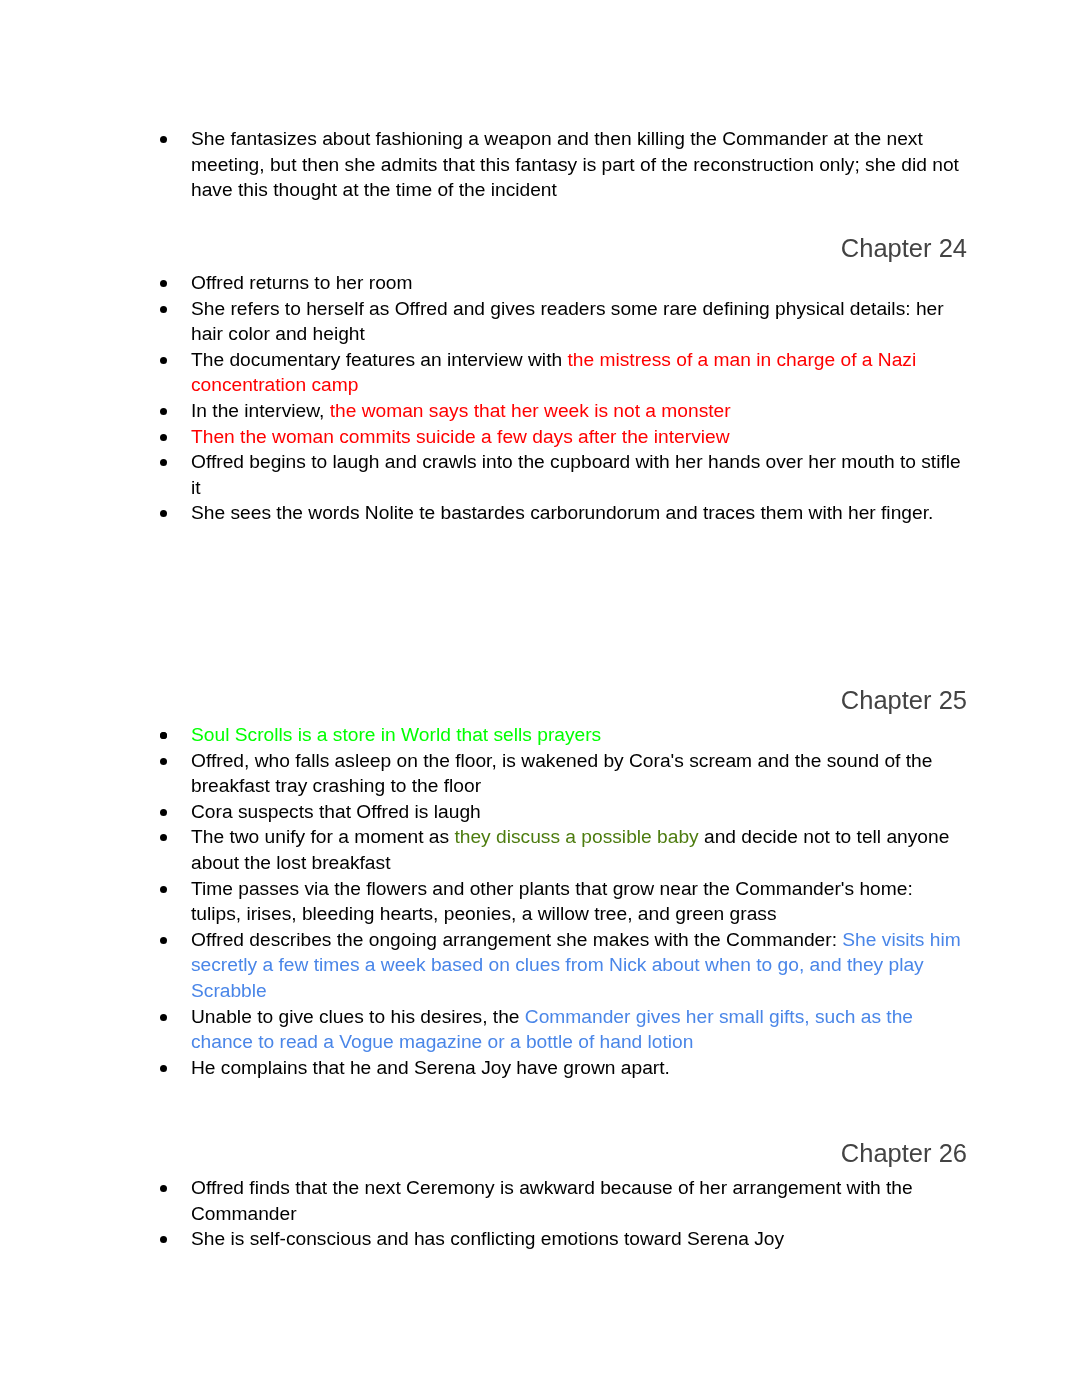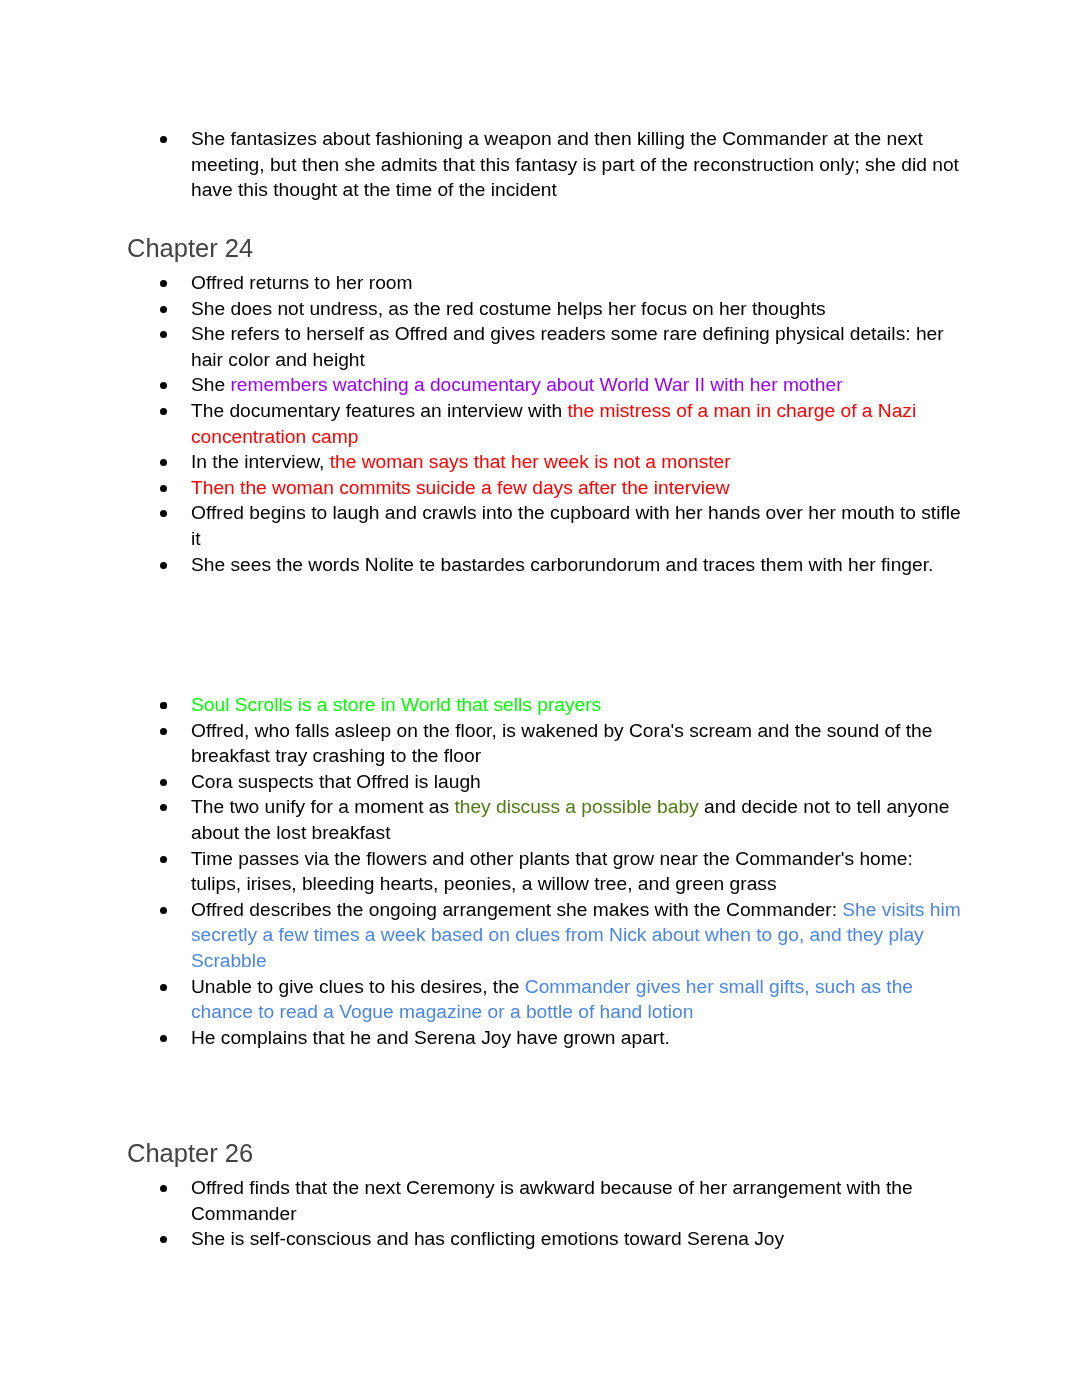--- a/index.html
+++ b/index.html
@@ -26,20 +26,21 @@
       position: absolute;
       left: 127px;
       width: 840px;
     }
     .heading {
       font-size: 25.5px;
       color: #434343;
       margin: 0;
       line-height: 30px;
       font-weight: normal;
+      text-align: right;
     }
     ul.bullets {
       list-style: none;
       margin: 0;
       padding: 0;
     }
     ul.bullets li {
       position: relative;
       padding-left: 64px;
       font-size: 19.2px;
@@ -79,29 +80,21 @@
 
   <div class="block" style="top:233px;">
     <h2 class="heading">Chapter 24</h2>
     <ul class="bullets" style="margin-top:7px;">
       <li>
         <span class="dot"></span>
         <span>Offred returns to her room</span>
       </li>
       <li>
         <span class="dot"></span>
-        <span>She does not undress, as the red costume helps her focus on her thoughts</span>
-      </li>
-      <li>
-        <span class="dot"></span>
         <span>She refers to herself as Offred and gives readers some rare defining physical details: her hair color and height</span>
-      </li>
-      <li>
-        <span class="dot"></span>
-        <span>She </span><span class="c-purple">remembers watching a documentary about World War II with her mother</span>
       </li>
       <li>
         <span class="dot"></span>
         <span>The documentary features an interview with </span><span class="c-red">the mistress of a man in charge of a Nazi concentration camp</span>
       </li>
       <li>
         <span class="dot"></span>
         <span>In the interview, </span><span class="c-red">the woman says that her week is not a monster</span>
       </li>
       <li>
@@ -113,20 +106,21 @@
         <span>Offred begins to laugh and crawls into the cupboard with her hands over her mouth to stifle it</span>
       </li>
       <li>
         <span class="dot"></span>
         <span>She sees the words Nolite te bastardes carborundorum and traces them with her finger.</span>
       </li>
     </ul>
   </div>
 
   <div class="block" style="top:685px;">
+    <h2 class="heading">Chapter 25</h2>
     <ul class="bullets" style="margin-top:7px;">
       <li>
         <span class="dot"></span>
       </li>
       <li>
         <span class="dot c-green"></span>
         <span class="c-green">Soul Scrolls is a store in World that sells prayers</span>
       </li>
       <li>
         <span class="dot"></span>

